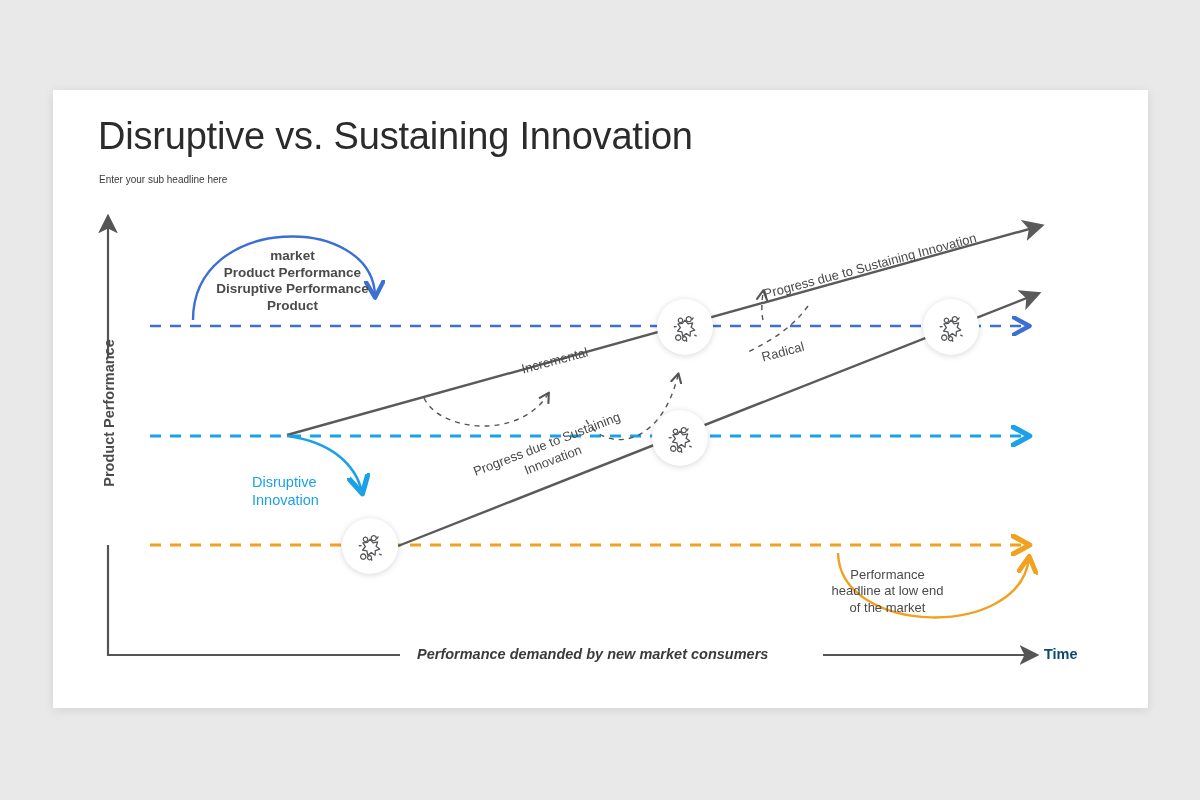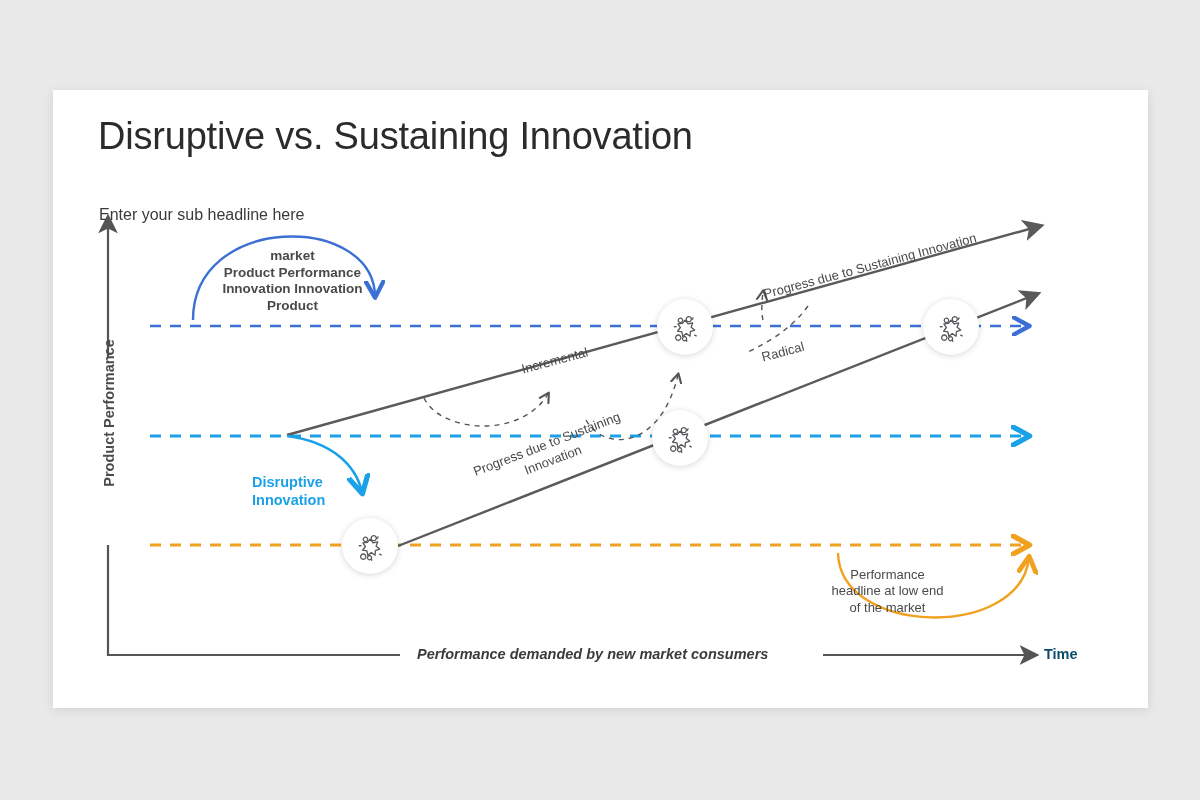--- a/index.html
+++ b/index.html
@@ -17,21 +17,21 @@
     box-shadow:0 2px 10px rgba(0,0,0,.10);
   }
 
   .title{
     position:absolute;left:98px;top:115px;
     font-size:38px;font-weight:400;color:#2b2b2b;
     letter-spacing:-0.2px;white-space:nowrap;
   }
   .subtitle{
     position:absolute;left:99px;top:174px;
-    font-size:16px;color:#3a3a3a;white-space:nowrap;margin-top:32px;
+    font-size:10px;color:#3a3a3a;white-space:nowrap;
   }
 
   .ylabel{
     position:absolute;left:-6px;top:405px;width:230px;
     transform:rotate(-90deg);transform-origin:center center;
     text-align:center;
     font-size:14.5px;font-weight:bold;color:#4a4a4a;
     white-space:nowrap;
   }
 
@@ -45,21 +45,21 @@
   }
 
   svg.layer{position:absolute;left:0;top:0;width:1200px;height:800px;overflow:visible;}
 
   .topnote{
     position:absolute;left:205px;top:248px;width:175px;
     text-align:center;font-size:13.5px;line-height:16.6px;color:#4a4a4a;font-weight:bold;
   }
   .disr-label{
     position:absolute;left:252px;top:473px;width:120px;
-    font-size:14.5px;font-weight:bold;line-height:18px;color:#1ba1e8;
+    font-size:14.5px;font-weight:normal;line-height:18px;color:#1ba1e8;
   }
   .perf-note{
     position:absolute;left:820px;top:567px;width:135px;
     text-align:center;font-size:13px;line-height:16.4px;color:#4a4a4a;
   }
 
   .rot{position:absolute;white-space:nowrap;font-size:13px;color:#4a4a4a;}
 
   .icon-node{
     position:absolute;width:56px;height:56px;border-radius:50%;
@@ -145,21 +145,21 @@
     <path d="M763,320 C761,312 762,300 763,292" fill="none" stroke="#555" stroke-width="1.4" stroke-dasharray="5 5" marker-end="url(#arrDot)"></path>
   </svg>
 
   <div class="ylabel">Product Performance</div>
   <div class="xlabel">Performance demanded by new market consumers</div>
   <div class="timelabel">Time</div>
 
   <div class="topnote">
     <div>market</div>
     <div>Product Performance</div>
-    <div>Innovation Innovation</div>
+    <div>Disruptive Performance</div>
     <div>Product</div>
   </div>
 
   <div class="disr-label">
     <div>Disruptive</div>
     <div>Innovation</div>
   </div>
 
   <div class="perf-note">
     <div>Performance</div>

